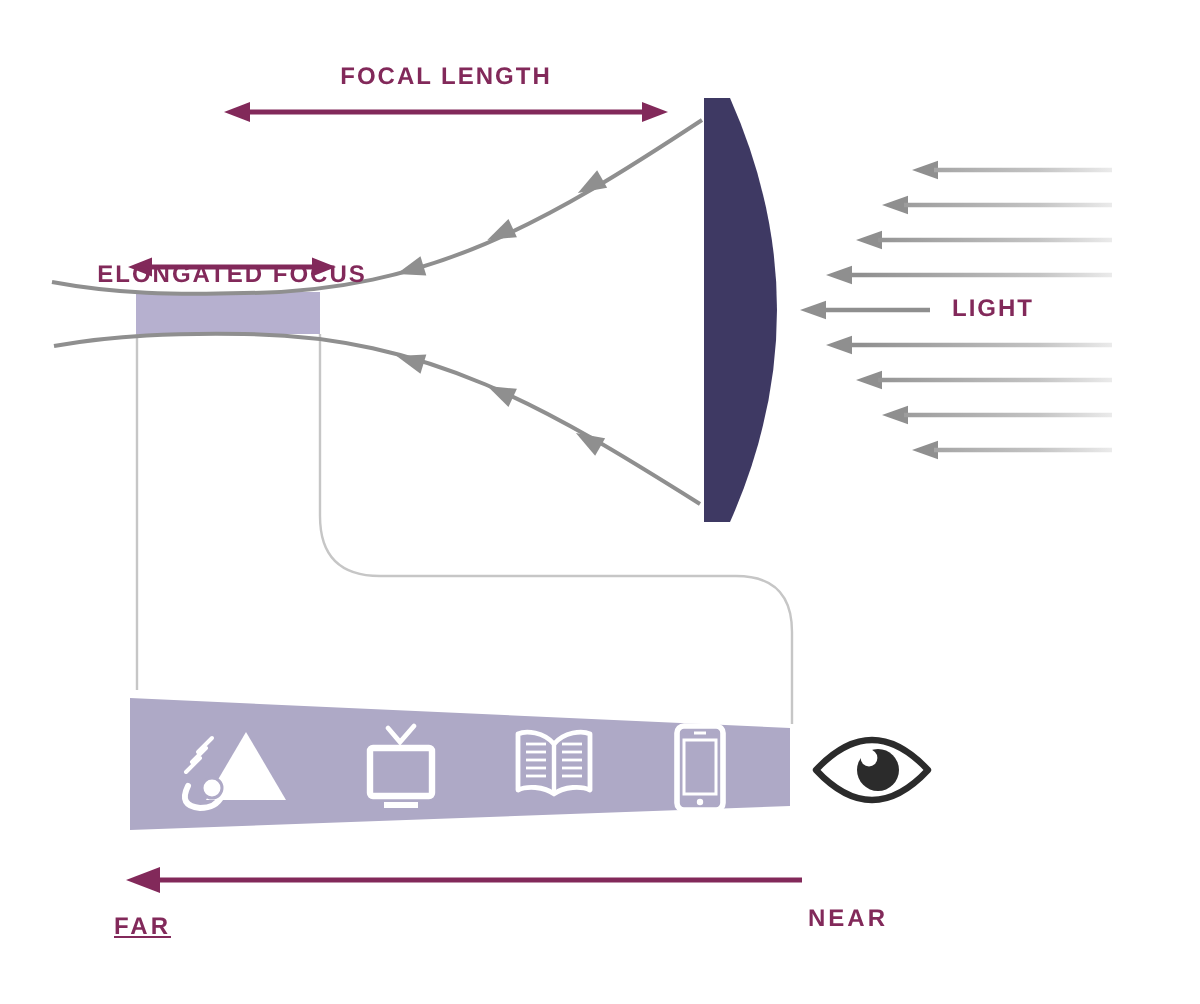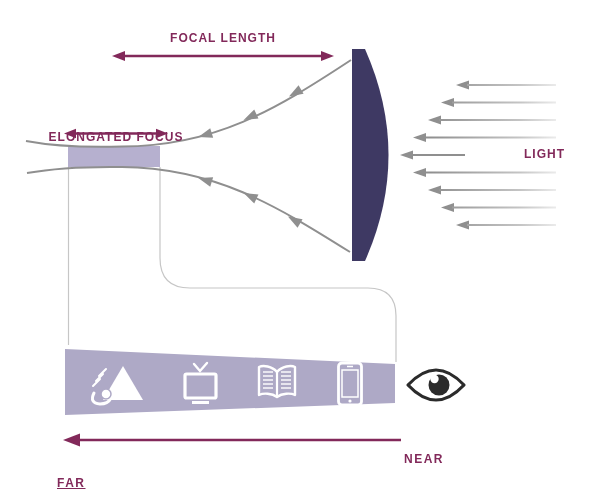--- a/index.html
+++ b/index.html
@@ -153,16 +153,16 @@
 
     <g>
       <path d="M408,385 Q436,355 464,385 Q436,415 408,385 Z" fill="#fff" stroke="var(--eye,#2B2B2B)" stroke-width="3.2" stroke-linejoin="round"></path>
       <circle cx="439" cy="385" r="10.5" fill="var(--eye,#2B2B2B)"></circle>
       <circle cx="434.5" cy="379" r="4.2" fill="#fff"></circle>
     </g>
   </svg>
 
   <div class="lbl center" style="left:118px;top:31px;width:210px;text-align:center;">FOCAL LENGTH</div>
   <div class="lbl center" style="left:28px;top:106px;width:176px;margin-top:24px;">ELONGATED FOCUS</div>
-  <div class="lbl" style="left:476px;top:147px;margin-left:48px;">LIGHT</div>
-  <div class="lbl" style="left:57px;top:476px;letter-spacing:1.5px;text-decoration:underline;">FAR</div>
+  <div class="lbl" style="left:476px;top:147px;">LIGHT</div>
+  <div class="lbl" style="left:57px;top:456px;letter-spacing:1.5px;text-decoration:underline;">FAR</div>
   <div class="lbl" style="left:376px;top:452px;letter-spacing:1.5px;padding-left:28px;">NEAR</div>
 </div>
 
 </body></html>

